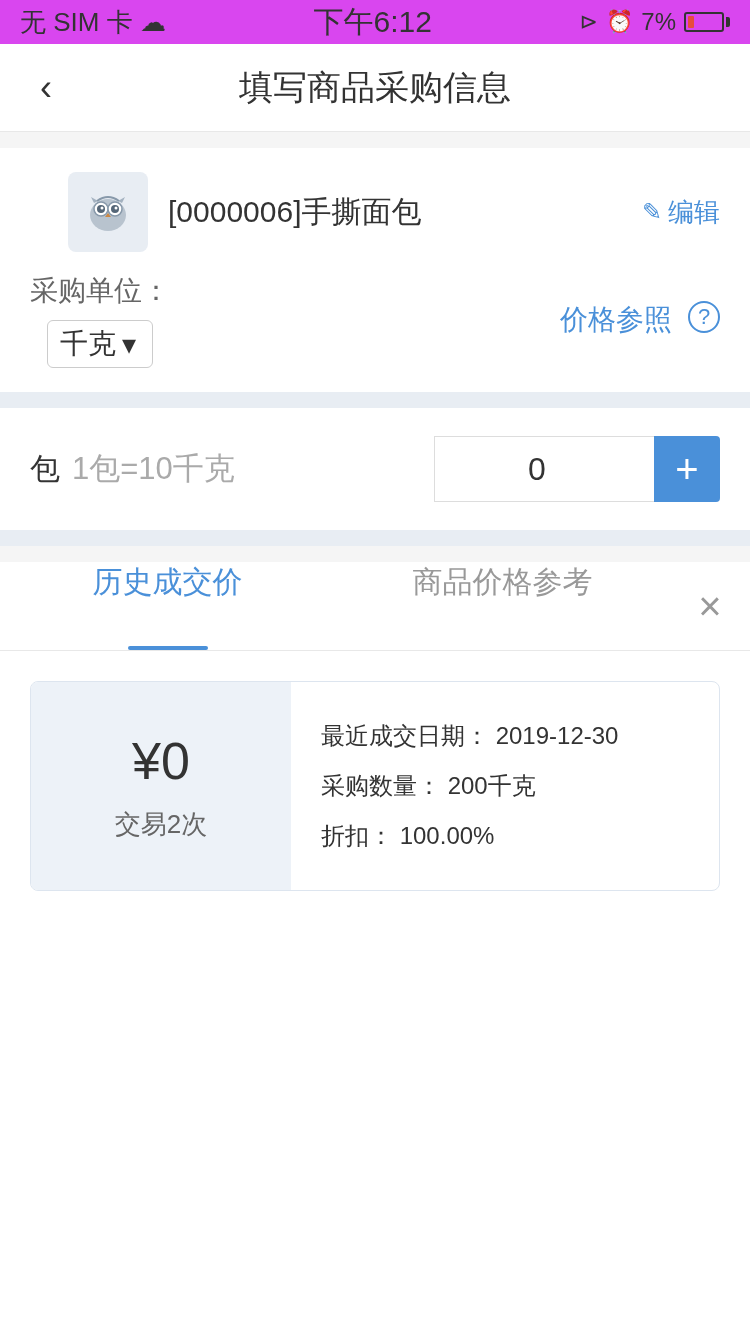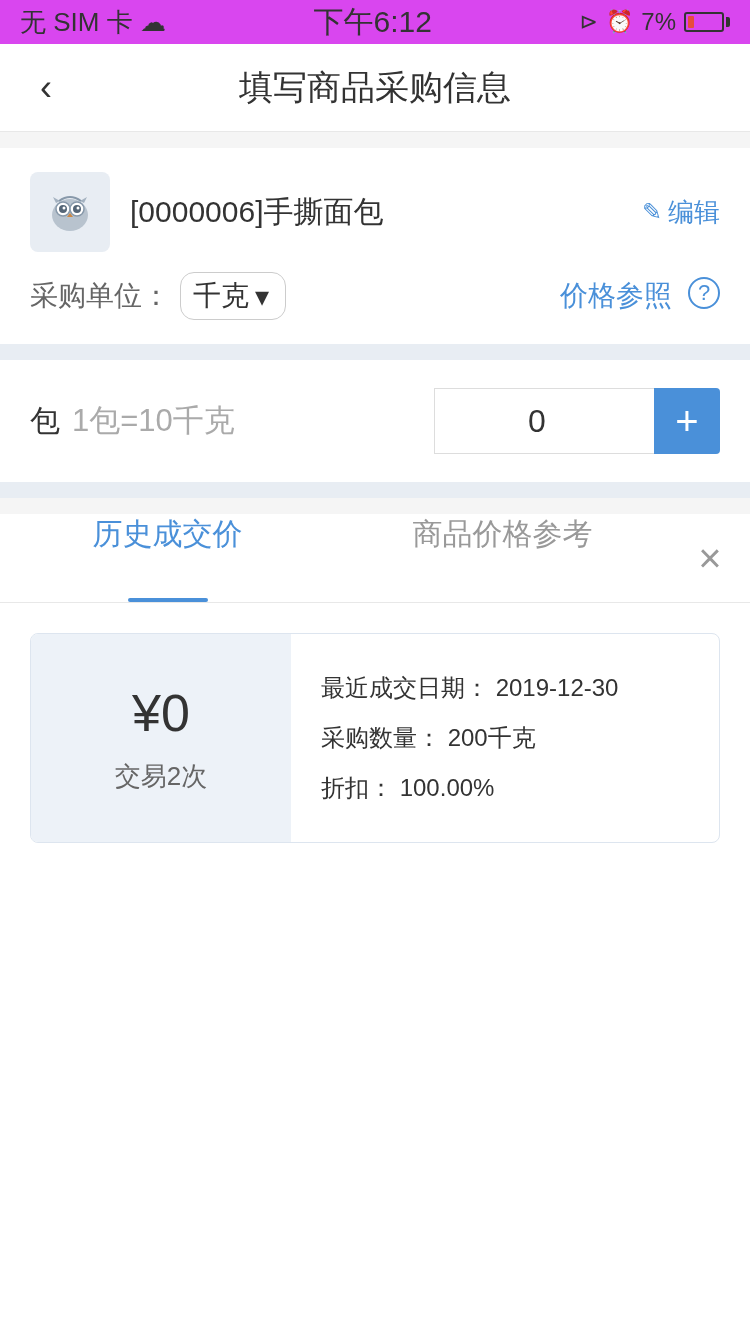--- a/index.html
+++ b/index.html
@@ -97,20 +97,21 @@
     .product-section {
       background: #fff;
       margin-top: 16px;
       padding: 24px 30px;
     }
     .product-header {
       display: flex;
       align-items: center;
       justify-content: space-between;
       margin-bottom: 20px;
+      margin-left: 38px;
     }
     .product-left {
       display: flex;
       align-items: center;
       gap: 20px;
     }
     .product-thumbnail {
       width: 80px;
       height: 80px;
       background: #e8edf3;
@@ -143,24 +144,25 @@
       align-items: center;
       justify-content: space-between;
       margin-top: 10px;
     }
     .unit-left {
       display: flex;
       align-items: center;
       gap: 10px;
       font-size: 28px;
       color: #666;
+      flex-direction: column;
     }
     .unit-select {
       border: 1px solid #ccc;
-      border-radius: 14px;
+      border-radius: 6px;
       padding: 4px 16px 4px 12px;
       font-size: 28px;
       color: #333;
       background: #fff;
       display: flex;
       align-items: center;
       gap: 6px;
     }
     .price-ref {
       display: flex;

